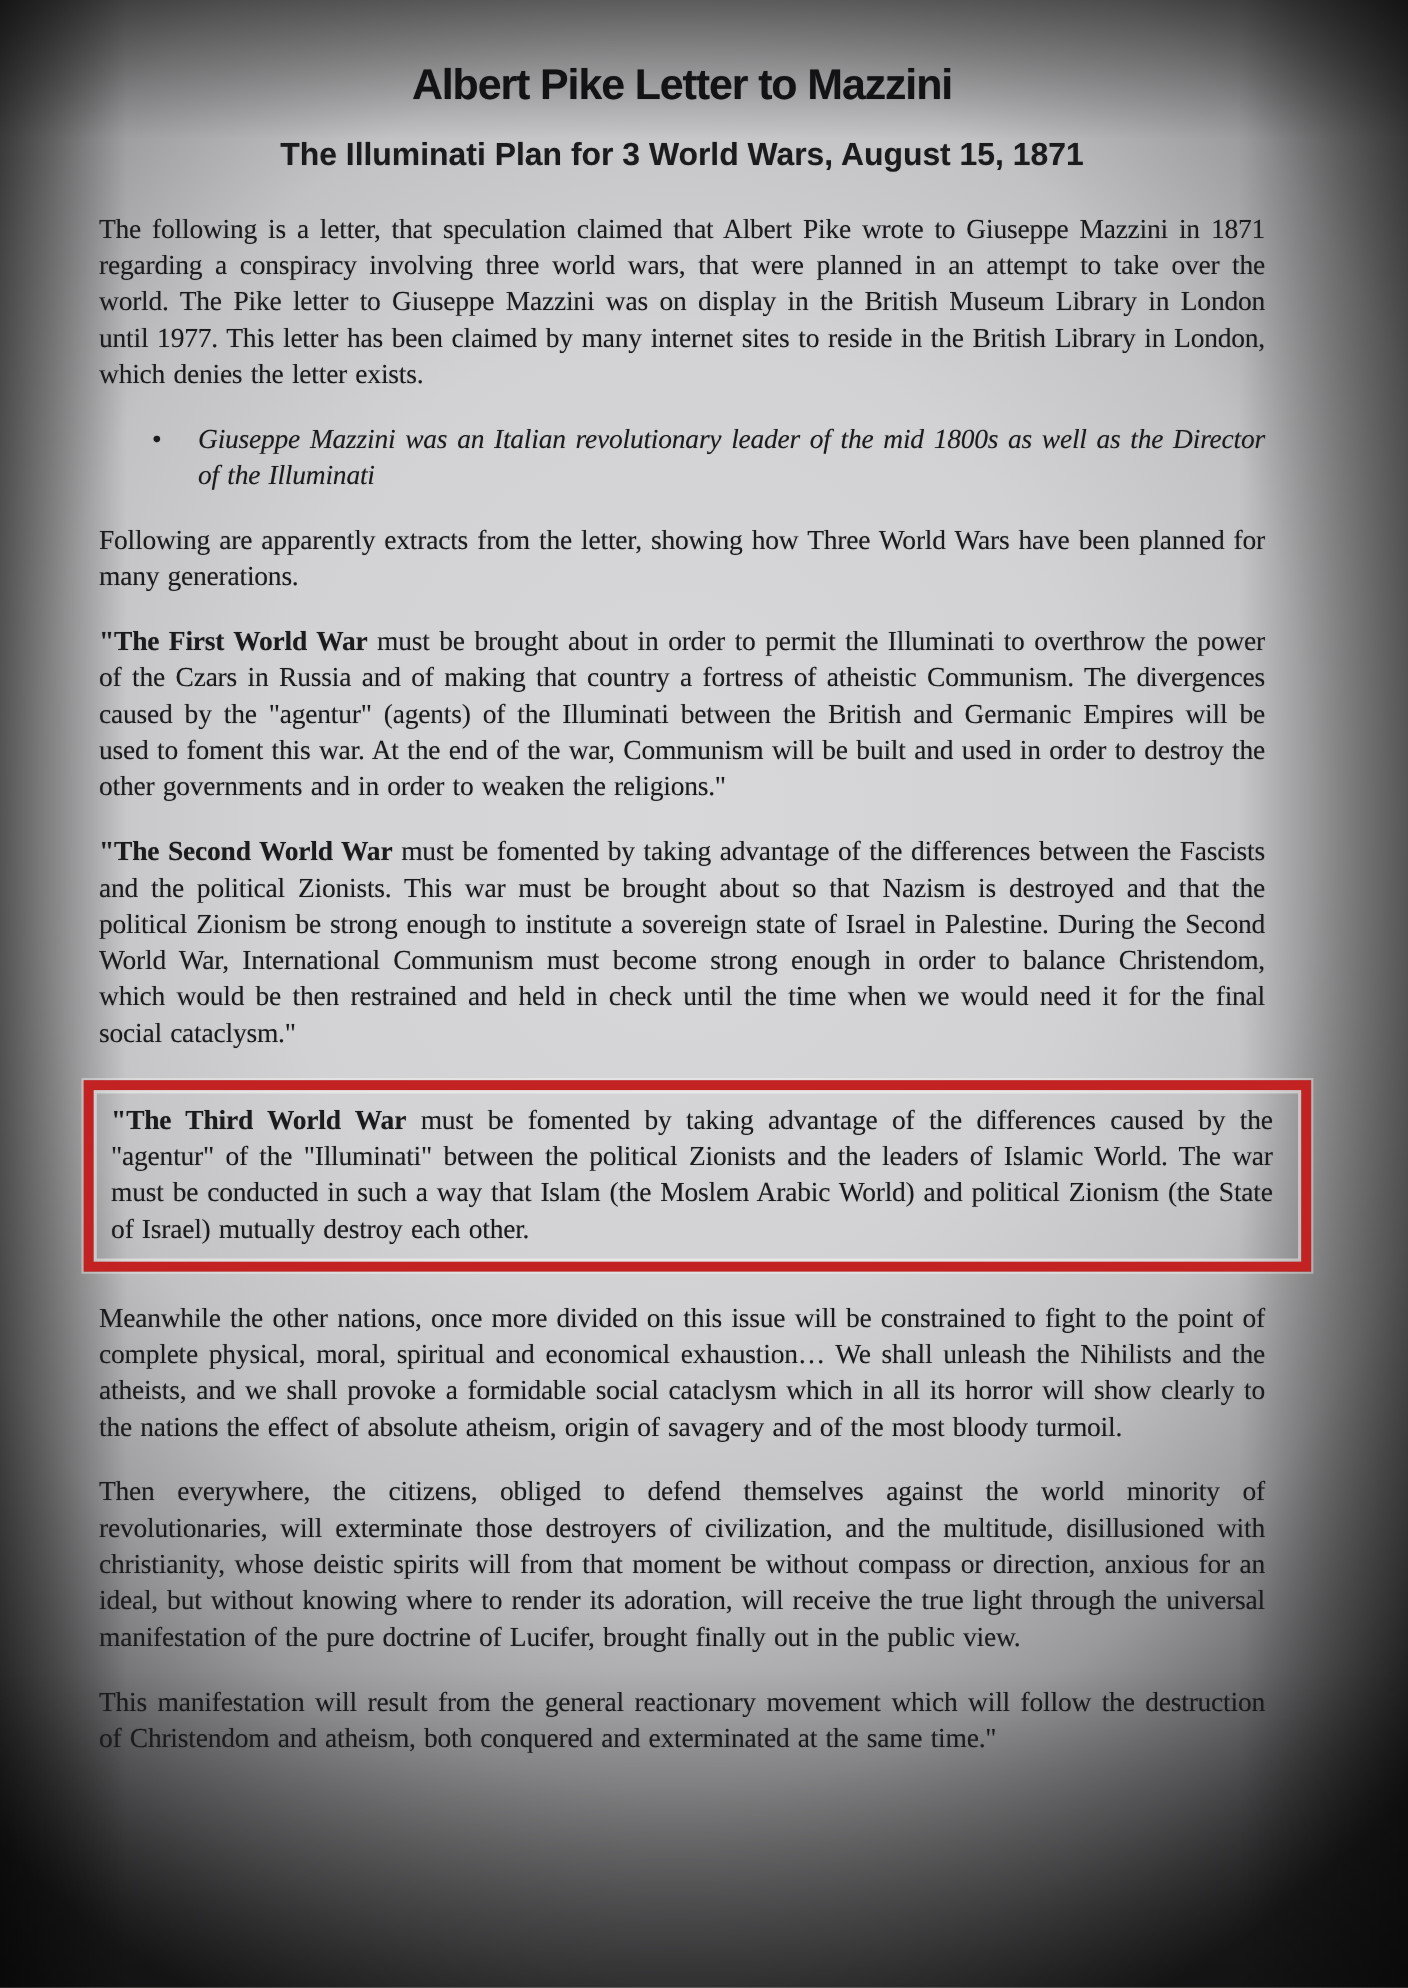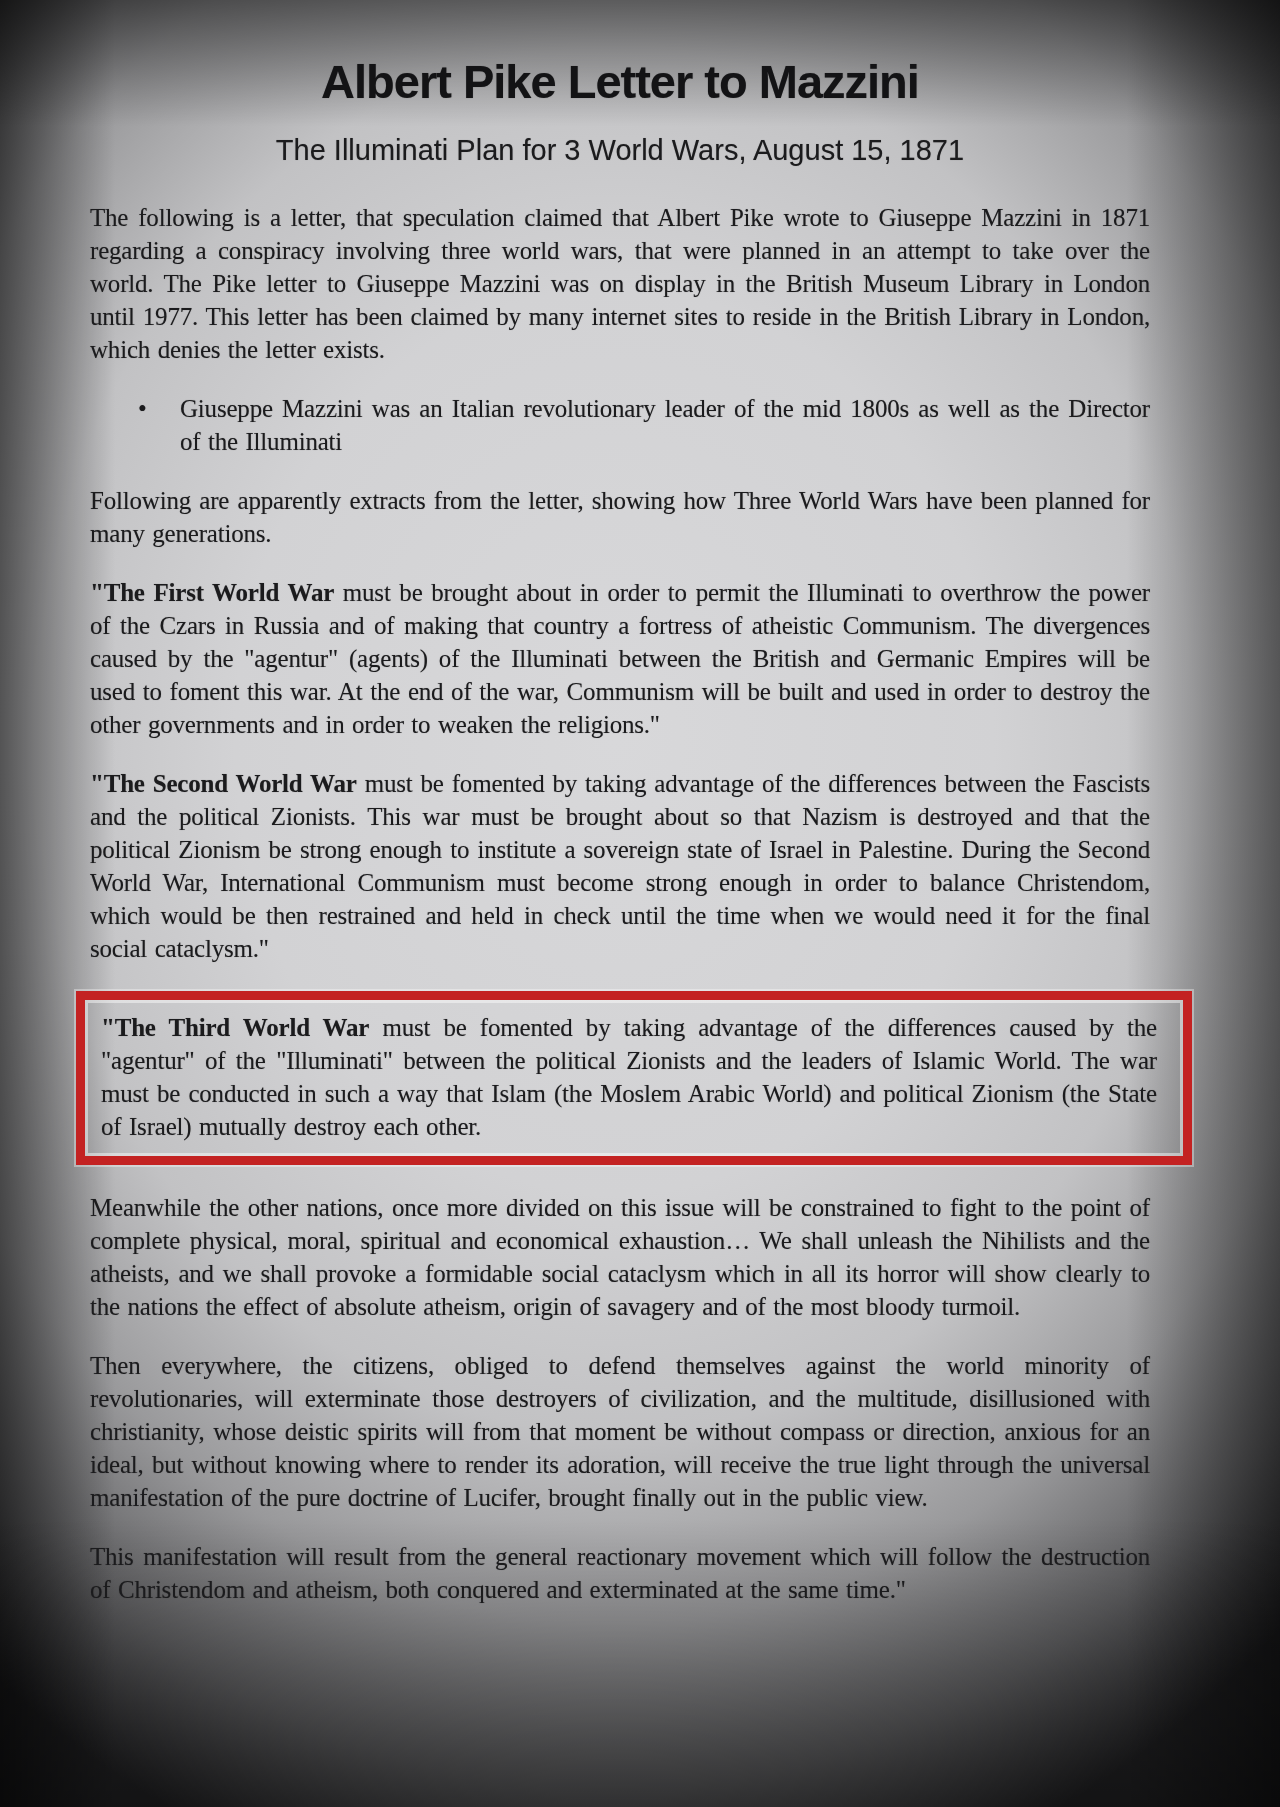--- a/index.html
+++ b/index.html
@@ -16,31 +16,31 @@
     background:
       linear-gradient(to bottom, rgba(0,0,0,0.50) 0%, rgba(0,0,0,0) 7%, rgba(0,0,0,0) 84%, rgba(0,0,0,0.45) 100%),
       linear-gradient(to right, rgba(0,0,0,0.55) 0%, rgba(0,0,0,0) 9%, rgba(0,0,0,0) 88%, rgba(0,0,0,0.50) 100%),
       radial-gradient(ellipse 78% 66% at 48% 41%,
         #d8d8da 0%, #d2d2d4 38%, #c2c2c4 58%, #99999b 74%, #5e5e60 88%, #232325 100%);
   }
   .doc-title{
     margin:0 0 24px 0;
     font-family:"Liberation Sans", sans-serif;
     font-weight:bold;
-    font-size:47px;
+    font-size:39px;
     line-height:1.12;
     text-align:center;
     color:#131315;
     letter-spacing:-1px;
     text-shadow:0 0 1px rgba(0,0,0,0.35);
   }
   .doc-subtitle{
     margin:0 0 34px 0;
     font-family:"Liberation Sans", sans-serif;
-    font-weight:normal;
+    font-weight:bold;
     font-size:29px;
     line-height:1.2;
     text-align:center;
     color:#1b1b1d;
     text-shadow:0 0 1px rgba(0,0,0,0.3);
   }
   .body-text p, .body-text li{
     font-size:25px;
     line-height:33px;
     color:#1b1b1d;
@@ -48,20 +48,21 @@
     letter-spacing:-0.2px;
     word-spacing:1.5px;
     text-shadow:0 0 1px rgba(20,20,20,0.35);
   }
   .body-text p{margin:4px 0 26px 0;}
   .para-lead{font-weight:bold;}
   ul.doc-bullets{
     list-style:none;
     margin:0 0 26px 0;
     padding:0;
+    font-style:italic;
   }
   ul.doc-bullets li{
     position:relative;
     margin:0 0 22px 0;
     padding-left:90px;
   }
   ul.doc-bullets li::before{
     content:"\2022";
     position:absolute;
     left:48px;

